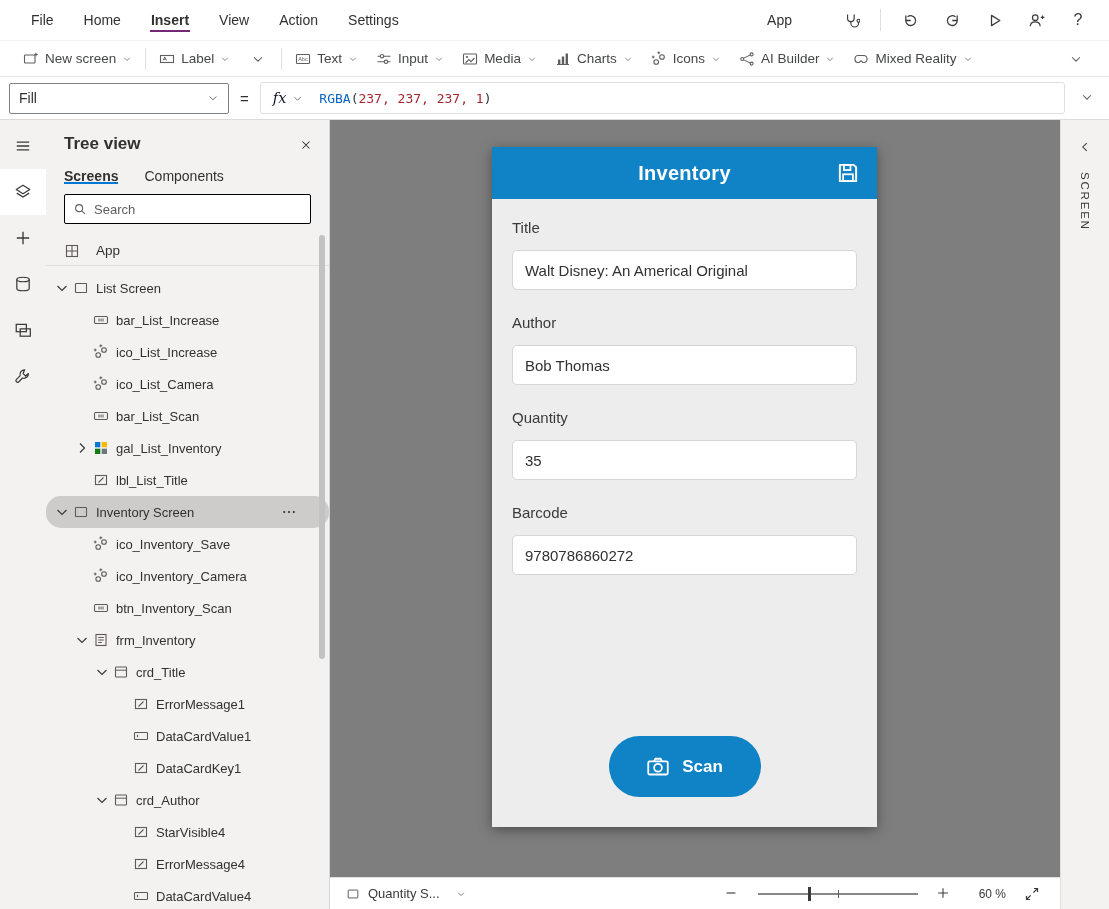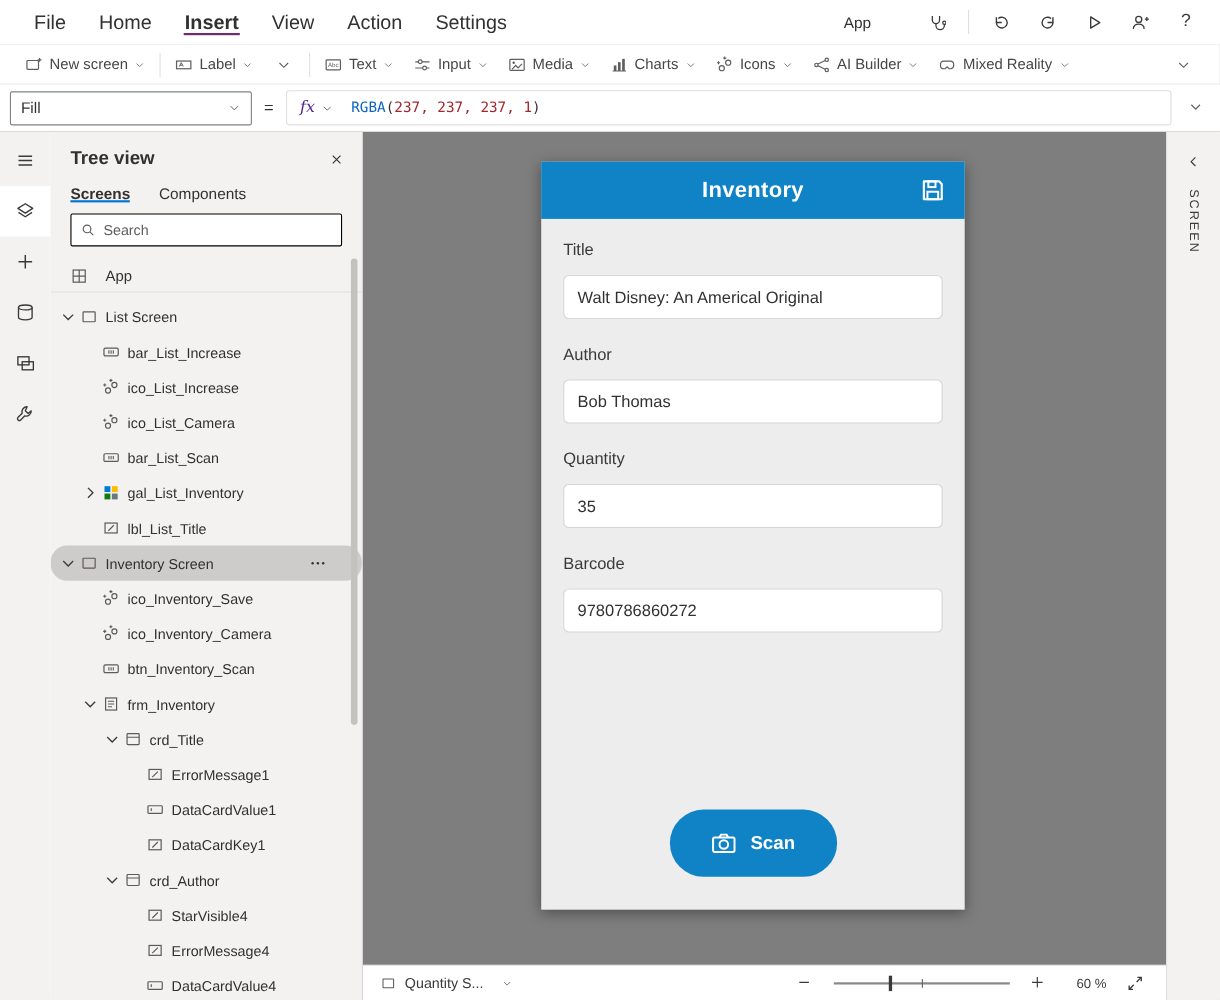--- a/index.html
+++ b/index.html
@@ -2,21 +2,21 @@
 <html><head>
 <meta charset="utf-8">
 <style>
   * { margin:0; padding:0; box-sizing:border-box; }
   html,body { width:1109px; height:909px; overflow:hidden; }
   body { font-family:"Liberation Sans","DejaVu Sans",sans-serif; color:#323130; background:#fff; font-size:14px; }
   svg.ic { width:16px; height:16px; display:block; }
 
   
   .menubar { height:40px; display:flex; align-items:center; padding:0 18px 0 16px; background:#fff; }
-  .menu-item { padding:0 15px; height:40px; line-height:40px; font-size:18px; position:relative; cursor:default; }
+  .menu-item { padding:0 15px; height:40px; line-height:40px; font-size:14px; position:relative; cursor:default; }
   .menu-item.active { font-weight:700; }
   .menu-item.active::after { content:""; position:absolute; left:14px; right:14px; bottom:8px; height:2px; background:#742774; }
   .menubar-right { margin-left:auto; display:flex; align-items:center; gap:16px; color:#484644; }
   .app-label { font-size:14px; margin-right:30px; color:#323130; }
   .mb-btn { width:26px; height:26px; display:flex; align-items:center; justify-content:center; color:#3b3a39; }
   .mb-btn svg { width:17px; height:17px; }
   .mb-divider { width:1px; height:22px; background:#e1dfdd; }
   .help-glyph { font-size:16px; color:#3b3a39; }
 
   
@@ -28,21 +28,21 @@
   .rb-expander { padding:0 12px; color:#605e5c; height:100%; display:flex; align-items:center; }
   .rb-expander svg { width:14px; height:14px; }
   .rb-expander.far { margin-left:auto; }
 
   
   .formulabar { height:43px; display:flex; align-items:center; padding:0 9px; gap:9px; border-bottom:1px solid #dddbd9; background:#fff; }
   .prop-select { width:220px; height:31px; border:1px solid #7f8387; border-radius:2px; display:flex; align-items:center; padding:0 9px; font-size:14px; background:#fff; }
   .prop-select .ic { width:12px; height:12px; margin-left:auto; color:#605e5c; }
   .equals { font-size:15px; color:#323130; padding:0 2px; }
   .fx-box { flex:1; height:32px; border:1px solid #e1dfdd; border-radius:3px; display:flex; align-items:center; padding:0 12px; }
-  .fx { font-style:italic; font-family:"DejaVu Serif",serif; font-size:14.5px; color:#4c1d95; }
+  .fx { font-style:italic; font-family:"DejaVu Serif",serif; font-size:14.5px; color:#0f172a; }
   .fx-box .chev { width:11px; height:11px; margin-left:6px; color:#605e5c; }
   .formula-text { margin-left:16px; font-family:"DejaVu Sans Mono","Liberation Mono",monospace; font-size:13px; }
   .tok-fn { color:#0c64c0; }
   .tok-num { color:#a4262c; }
   .tok-p { color:#323130; }
   .fb-expand { color:#605e5c; padding:0 6px; }
   .fb-expand svg { width:14px; height:14px; }
 
   
   .workspace { display:flex; height:789px; }

